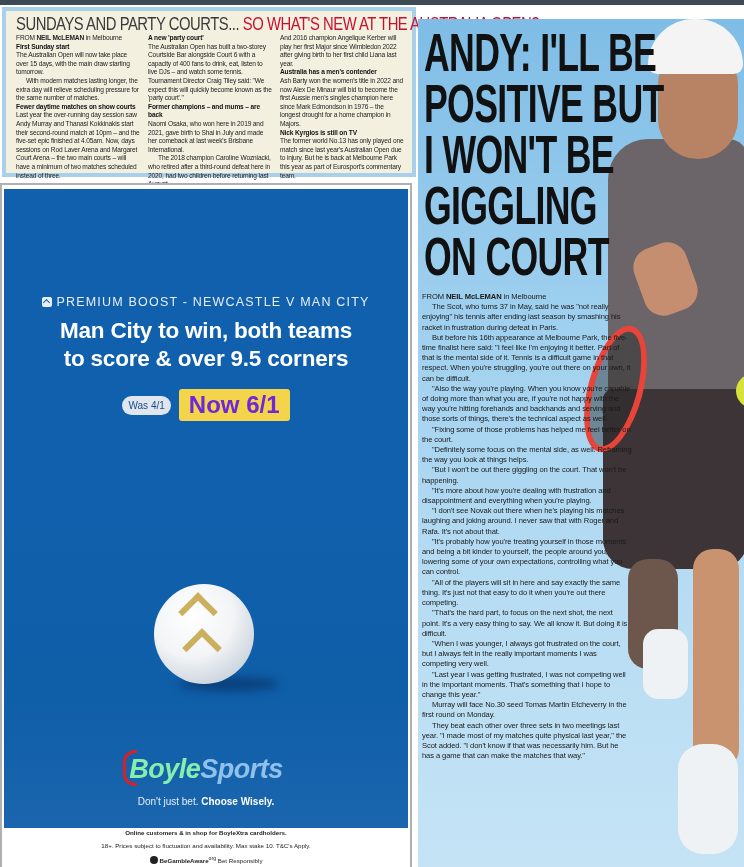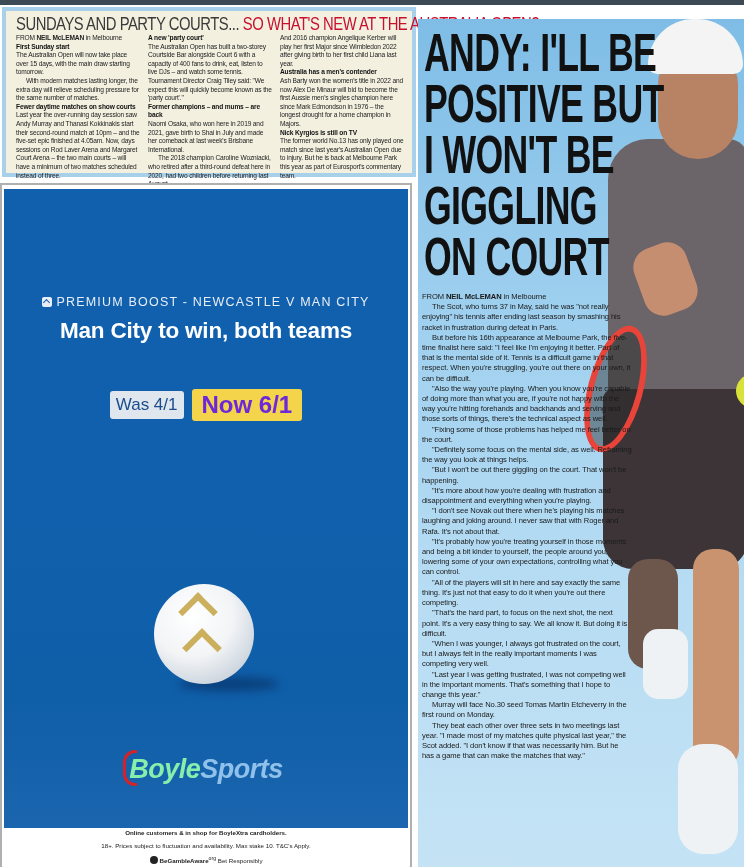--- a/index.html
+++ b/index.html
@@ -32,21 +32,21 @@
     background: linear-gradient(180deg, #1060ad 0%, #0f5ea8 60%, #1a65ae 100%); }
   .ad-kicker { position: absolute; left: 0; top: 106px; width: 100%; text-align: center;
     color: #e8eef6; font-size: 12.5px; letter-spacing: 1.2px; font-weight: normal; }
   .ad-kicker .kicon { display: inline-block; width: 10px; height: 10px; background: #e8eef6; border-radius: 2px;
     vertical-align: -1px; margin-right: 4px; position: relative; }
   .ad-kicker .kicon::after { content: ""; position: absolute; left: 2px; top: 3px; width: 4px; height: 4px;
     border-left: 1.5px solid #1060ad; border-top: 1.5px solid #1060ad; transform: rotate(45deg); }
   .ad-headline { position: absolute; left: 0; top: 128px; width: 100%; text-align: center;
     color: #ffffff; font-weight: bold; font-size: 22.5px; line-height: 28px; letter-spacing: -0.2px; }
   .ad-odds { position: absolute; left: 0; top: 200px; width: 100%; display: flex; justify-content: center; align-items: center; gap: 8px; }
-  .was { background: #dfe6ee; color: #1a4d8c; font-size: 17px; padding: 4px 6px; border-radius: 3px; }
+  .was { background: #dfe6ee; color: #1a4d8c; font-size: 10px; padding: 4px 6px; border-radius: 11px; }
   .now { background: #f3d44b; color: #6d28d9; font-weight: bold; font-size: 24px; padding: 2px 10px; border-radius: 3px; }
 
   .ball { position: absolute; left: 150px; top: 395px; width: 100px; height: 100px; border-radius: 50%;
     background: radial-gradient(circle at 38% 32%, #ffffff 0%, #f2f4f6 45%, #c9d2dc 80%, #98a7b8 100%); }
   .ball-shadow { position: absolute; left: 175px; top: 488px; width: 100px; height: 14px; border-radius: 50%;
     background: rgba(5,40,90,0.55); filter: blur(4px); }
   .chev { position: absolute; width: 28px; height: 28px; border-left: 6px solid #c7a84c; border-top: 6px solid #c7a84c;
     transform: rotate(45deg); opacity: 0.9; }
 
   .logo { position: absolute; left: 0; top: 565px; width: 100%; text-align: center; }
@@ -122,33 +122,35 @@
     </div>
   </div>
 </section>
 
 <section class="ad-frame">
   <div class="ad">
     <div class="ad-glow"></div>
     <div class="ad-kicker"><span class="kicon"></span><span>PREMIUM BOOST - NEWCASTLE V MAN CITY</span></div>
     <div class="ad-headline">
       <div>Man City to win, both teams</div>
+      <div>to score &amp; over 9.5 corners</div>
     </div>
     <div class="ad-odds">
       <span class="was">Was 4/1</span>
       <span class="now">Now 6/1</span>
     </div>
     <div class="ball-shadow"></div>
     <div class="ball">
       <div class="chev" style="left:30px;top:14px;"></div>
       <div class="chev" style="left:34px;top:50px;"></div>
     </div>
     <div class="logo">
       <span class="logo-text"><span class="logo-swoosh"></span><span class="b1">Boyle</span><span class="b2">Sports</span></span>
     </div>
+    <div class="tagline"><span>Don't just bet. </span><b>Choose Wisely.</b></div>
   </div>
   <div class="ad-fine">
     <div class="f1">Online customers &amp; in shop for BoyleXtra cardholders.</div>
     <div>18+. Prices subject to fluctuation and availability. Max stake 10. T&amp;C's Apply.</div>
     <div><span class="bga-dot"></span><b>BeGambleAware</b><sup>org</sup><span>  Bet Responsibly</span></div>
   </div>
 </section>
 
 <article class="article">
   <div class="player">

